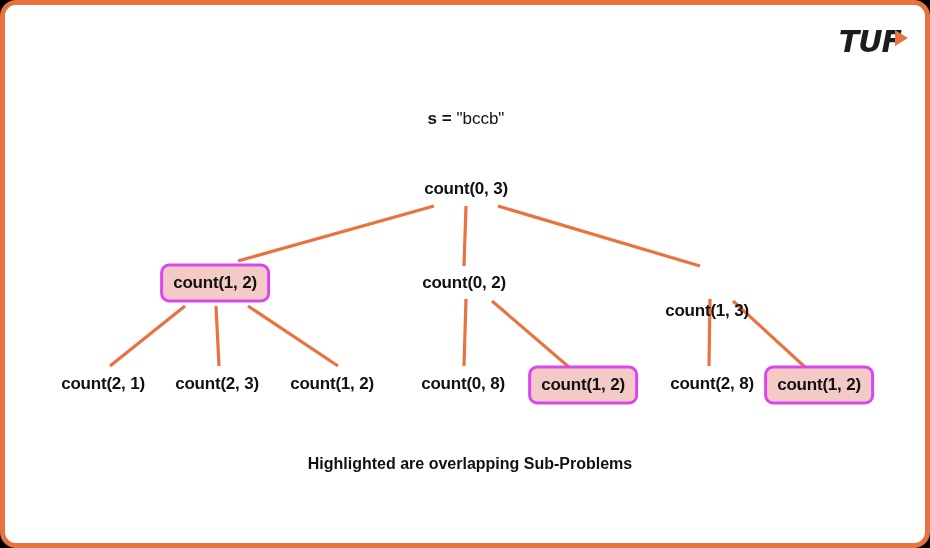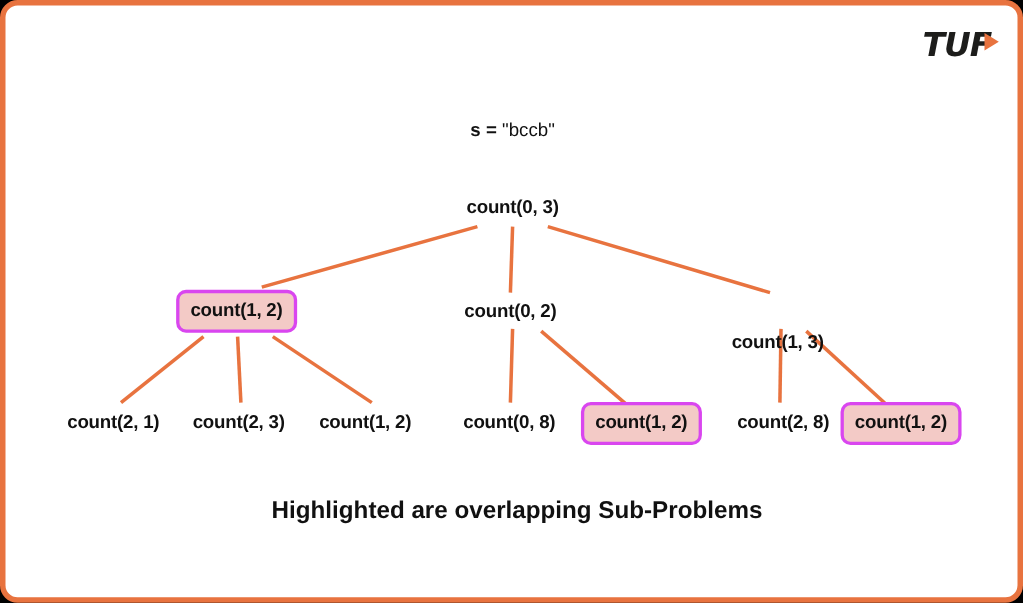--- a/index.html
+++ b/index.html
@@ -103,21 +103,21 @@
 
   
   #caption {
     position: absolute;
     left: 470px;
     top: 448px;
     transform: translate(-50%, -50%);
     white-space: nowrap;
     font-family: "Liberation Sans", sans-serif;
     font-weight: bold;
-    font-size: 22px;
+    font-size: 16px;
     color: #111111;
     text-align: center;
   }
 </style>
 </head>
 <body>
 
 <div id="frame"></div>
 
 <div id="canvas">

